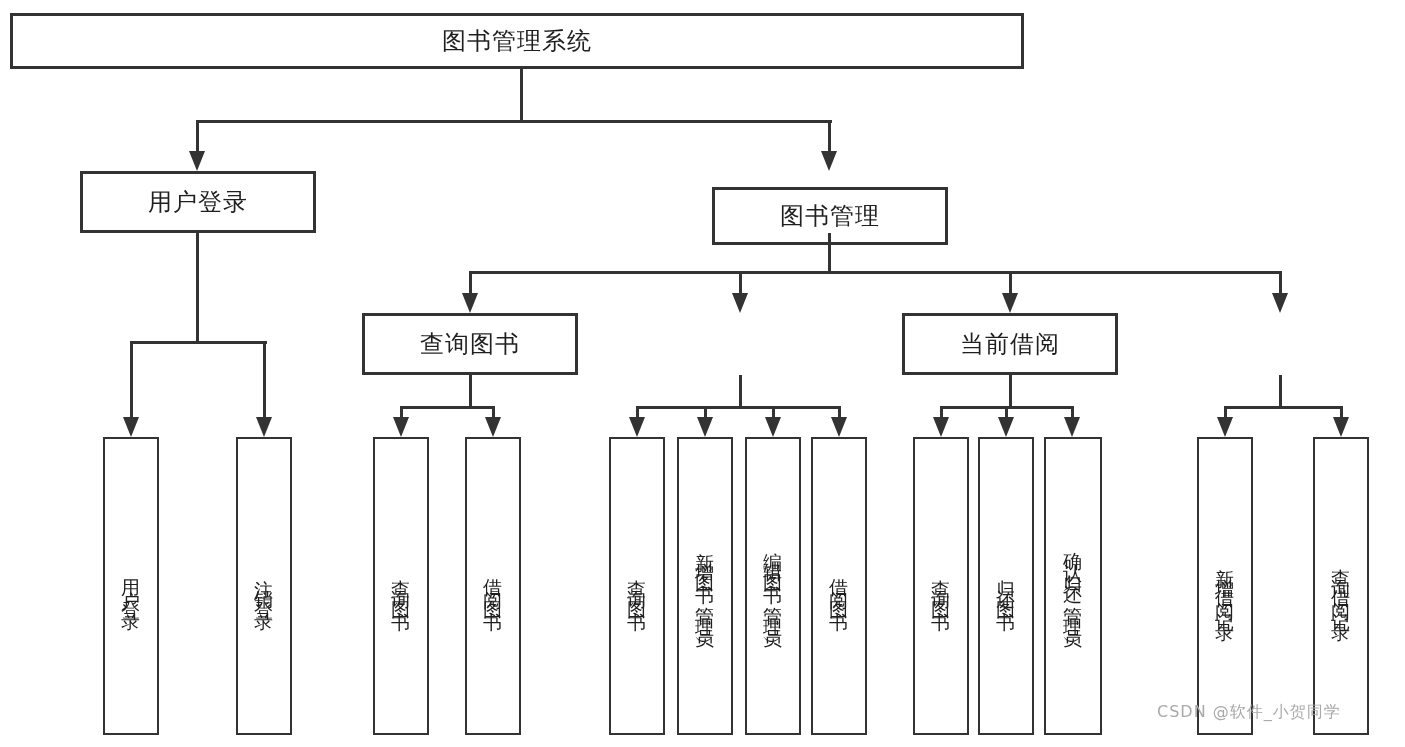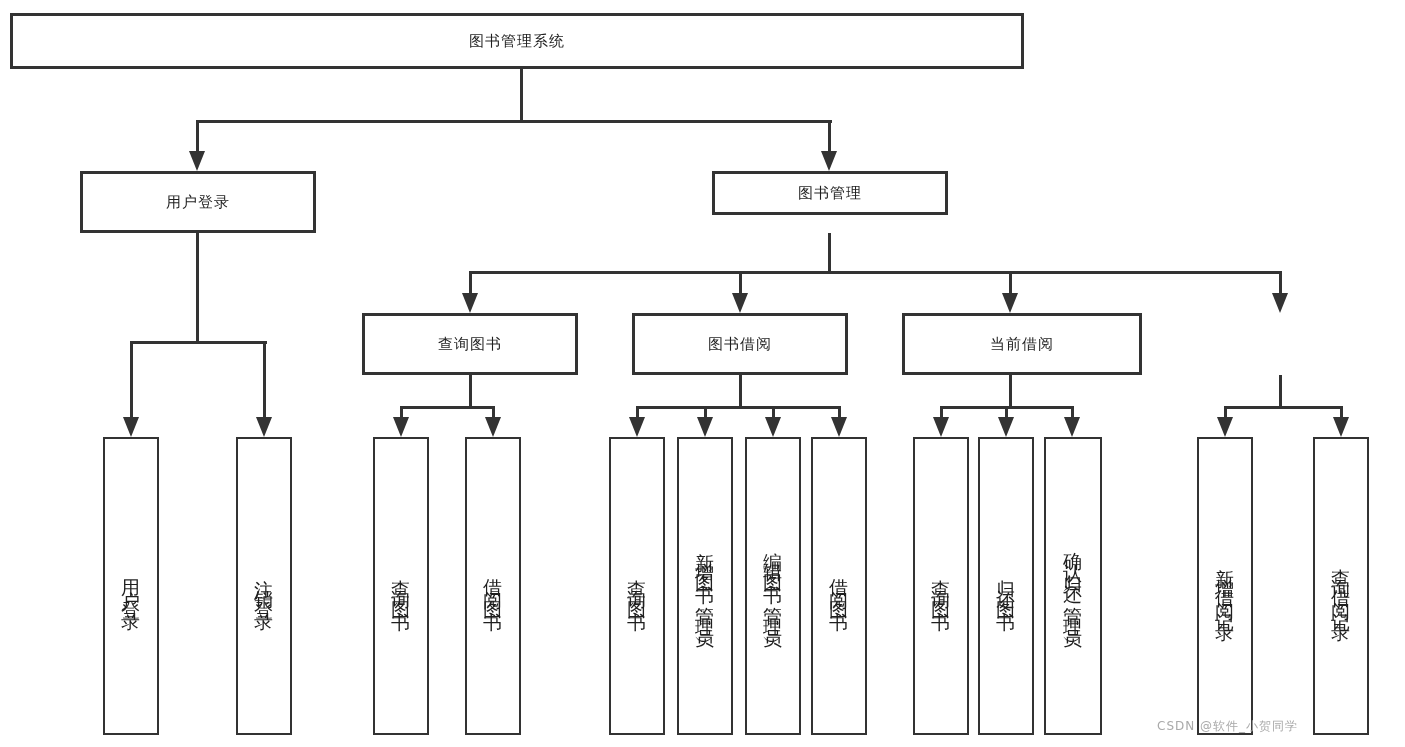--- a/index.html
+++ b/index.html
@@ -5,62 +5,59 @@
   html,body{margin:0;padding:0;background:#fff;}
   #stage{
     position:relative;width:1405px;height:747px;background:#ffffff;
     font-family:"DejaVu Sans",sans-serif;overflow:hidden;
   }
   .box{
     position:absolute;background:#fff;border:3px solid #333;
     display:flex;align-items:center;justify-content:center;
     box-sizing:border-box;color:#1f1f1f;
   }
-  .box.h span{font-size:15px;letter-spacing:1px;white-space:nowrap;}
+  .box.h span{font-size:24px;letter-spacing:1px;white-space:nowrap;}
   .box.leaf{border-width:2px;}
   .box.leaf span{
     writing-mode:vertical-rl;text-orientation:mixed;
     font-size:19px;letter-spacing:11px;line-height:1;
   }
   .vline,.hline{position:absolute;background:#333;}
   .vline{width:3px;}
   .hline{height:3px;}
   .arrowhead{
     position:absolute;width:0;height:0;
     border-left:8px solid transparent;border-right:8px solid transparent;
     border-top:20px solid #333;
   }
   .watermark{
     position:absolute;left:1157px;top:702px;z-index:10;
-    color:#a9a9a9;font-size:12px;letter-spacing:1px;white-space:nowrap;margin-top:16px;
+    color:#a9a9a9;font-size:16px;letter-spacing:1px;white-space:nowrap;
   }
 </style>
 </head>
 <body>
 
 <div id="stage">
 
   <div class="box h" style="left:10px;top:13px;width:1014px;height:56px">
     <span>图书管理系统</span>
   </div>
 
   <div class="box h" style="left:80px;top:171px;width:236px;height:62px">
     <span>用户登录</span>
   </div>
-  <div class="box h" style="left:712px;top:171px;width:236px;height:44px">
+  <div class="box h" style="left:712px;top:187px;width:236px;height:58px">
     <span>图书管理</span>
   </div>
 
   <div class="box h" style="left:362px;top:313px;width:216px;height:62px">
     <span>查询图书</span>
   </div>
-  <div class="box h" style="left:632px;top:313px;width:216px;height:62px">
-    <span>图书借阅</span>
-  </div>
-  <div class="box h" style="left:902px;top:313px;width:240px;height:62px">
+  <div class="box h" style="left:902px;top:313px;width:216px;height:62px">
     <span>当前借阅</span>
   </div>
 
   <div class="box leaf" style="left:103px;top:437px;width:56px;height:298px">
     <span>用户登录</span>
   </div>
   <div class="box leaf" style="left:236px;top:437px;width:56px;height:298px">
     <span>注销登录</span>
   </div>
 

